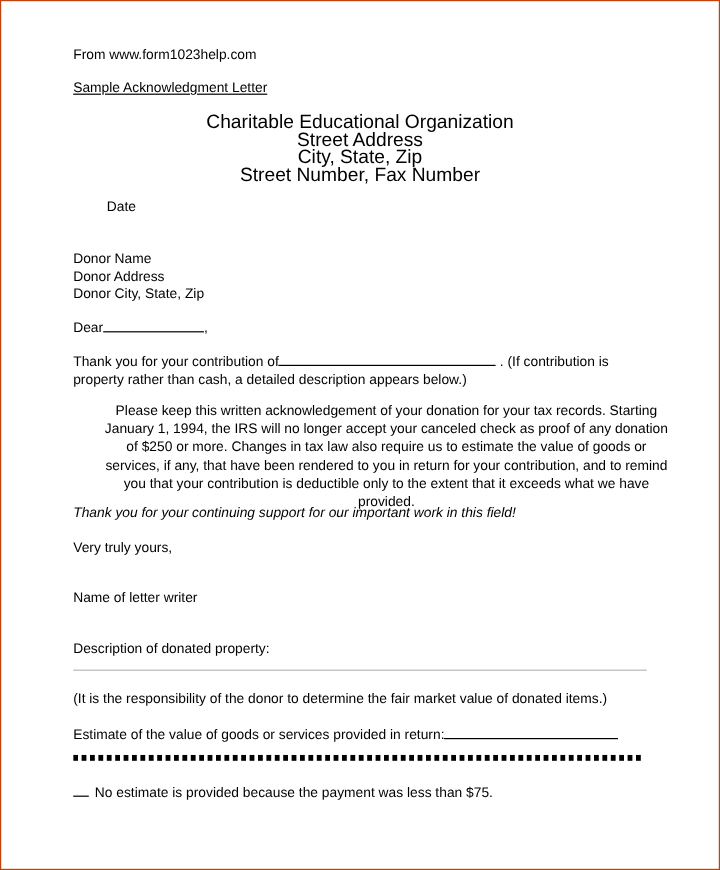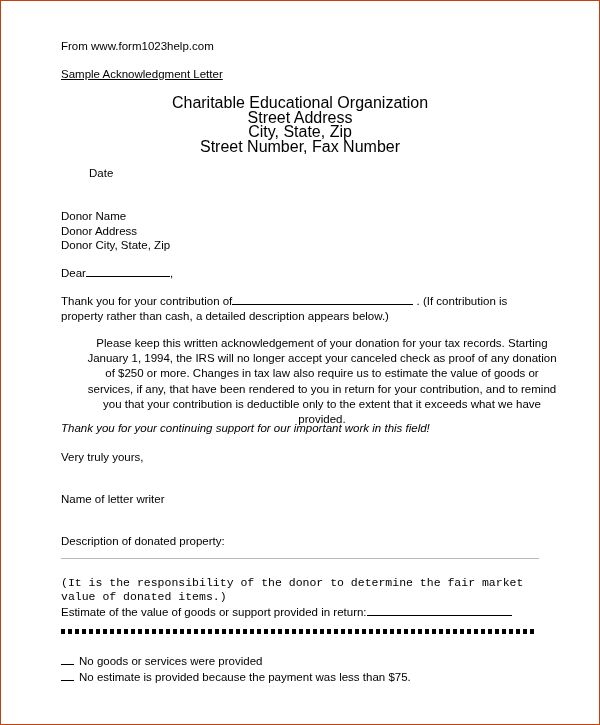--- a/index.html
+++ b/index.html
@@ -140,21 +140,20 @@
     width: 478px;
     height: 0;
     border-top: 1px solid #b9b9b9;
   }
   .fmv-note {
     position: absolute;
     top: 575px;
     left: 0;
     width: 478px;
     font-size: 11.5px;
-    font-family: Liberation Mono, monospace;
   }
   .estimate-line {
     position: absolute;
     top: 603px;
     left: 0;
     width: 478px;
     font-size: 11.5px;
     white-space: nowrap;
   }
   .blank-estimate {
@@ -237,23 +236,22 @@
     <div class="closing">Very truly yours,</div>
 
     <div class="writer">Name of letter writer</div>
 
     <div class="desc-label">Description of donated property:</div>
 
     <div class="rule"></div>
 
     <div class="fmv-note">(It is the responsibility of the donor to determine the fair market value of donated items.)</div>
 
-    <div class="estimate-line"><span>Estimate of the value of goods or support provided in return:</span><span class="blank-estimate"></span></div>
+    <div class="estimate-line"><span>Estimate of the value of goods or services provided in return:</span><span class="blank-estimate"></span></div>
 
     <div class="dotted-divider"><i></i><i></i><i></i><i></i><i></i><i></i><i></i><i></i><i></i><i></i><i></i><i></i><i></i><i></i><i></i><i></i><i></i><i></i><i></i><i></i><i></i><i></i><i></i><i></i><i></i><i></i><i></i><i></i><i></i><i></i><i></i><i></i><i></i><i></i><i></i><i></i><i></i><i></i><i></i><i></i><i></i><i></i><i></i><i></i><i></i><i></i><i></i><i></i><i></i><i></i><i></i><i></i><i></i><i></i><i></i><i></i><i></i><i></i><i></i><i></i><i></i><i></i><i></i><i></i><i></i><i></i><i></i><i></i></div>
 
     <div class="checkbox-list">
-      <div class="check-row"><span class="check-mark"></span><span>No goods or services were provided</span></div>
       <div class="check-row"><span class="check-mark"></span><span>No estimate is provided because the payment was less than $75.</span></div>
     </div>
 
   </div>
 </div>
 
 </body></html>

